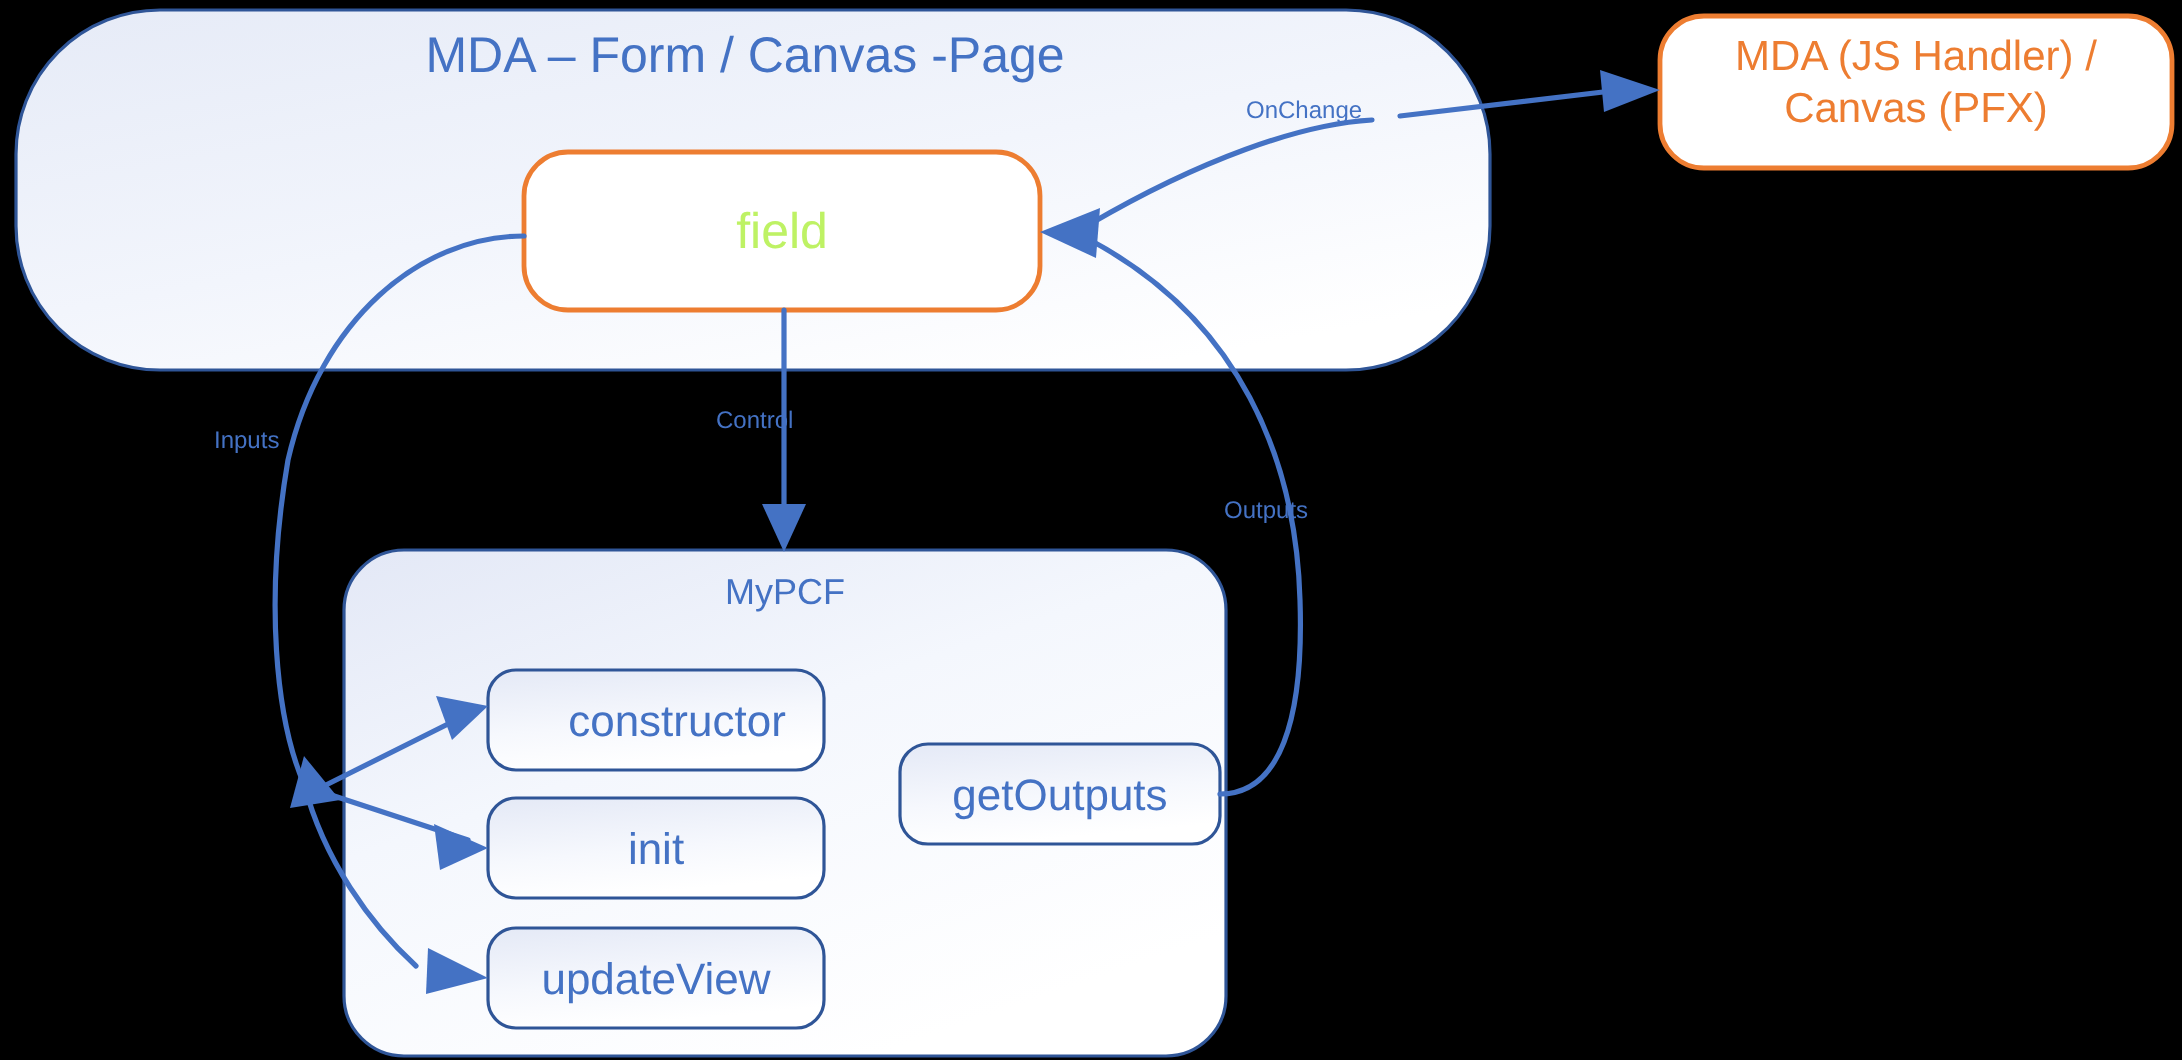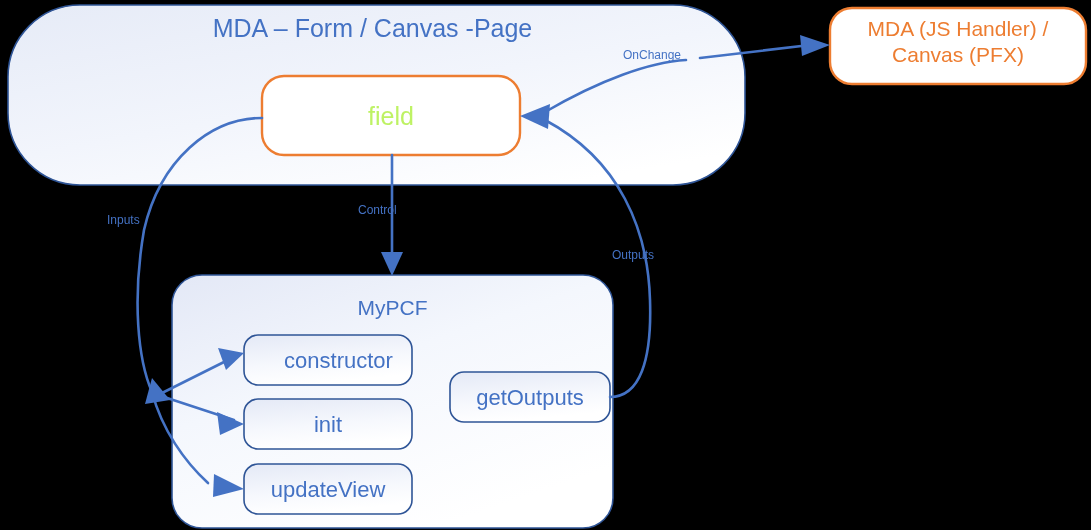--- a/index.html
+++ b/index.html
@@ -58,27 +58,26 @@
     font-size: 21px;
     color: #ed7d31;
     left: 830px;
     width: 256px;
     text-align: center;
     top: 16px;
     line-height: 26px;
     white-space: normal;
   }
   .mypcf-title {
-    font-size: 21px;
+    font-size: 18px;
     color: #4472c4;
     left: 172px;
     width: 441px;
     text-align: center;
     top: 286px;
-    margin-top: 10px;
   }
   .method-text {
     font-size: 22px;
     color: #4472c4;
     text-align: center;
   }
   .m-constructor { left: 244px; width: 189px; top: 348px; }
   .m-init        { left: 244px; width: 168px; top: 412px; }
   .m-updateview  { left: 244px; width: 168px; top: 477px; }
   .m-getoutputs  { left: 450px; width: 160px; top: 385px; }

